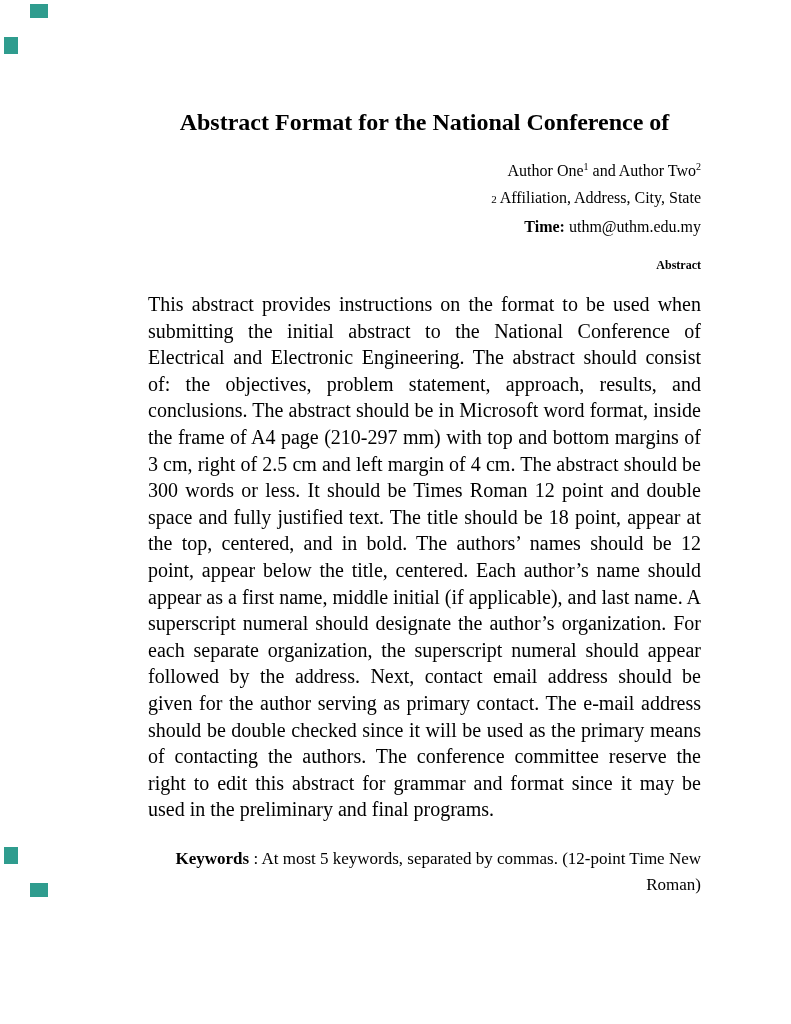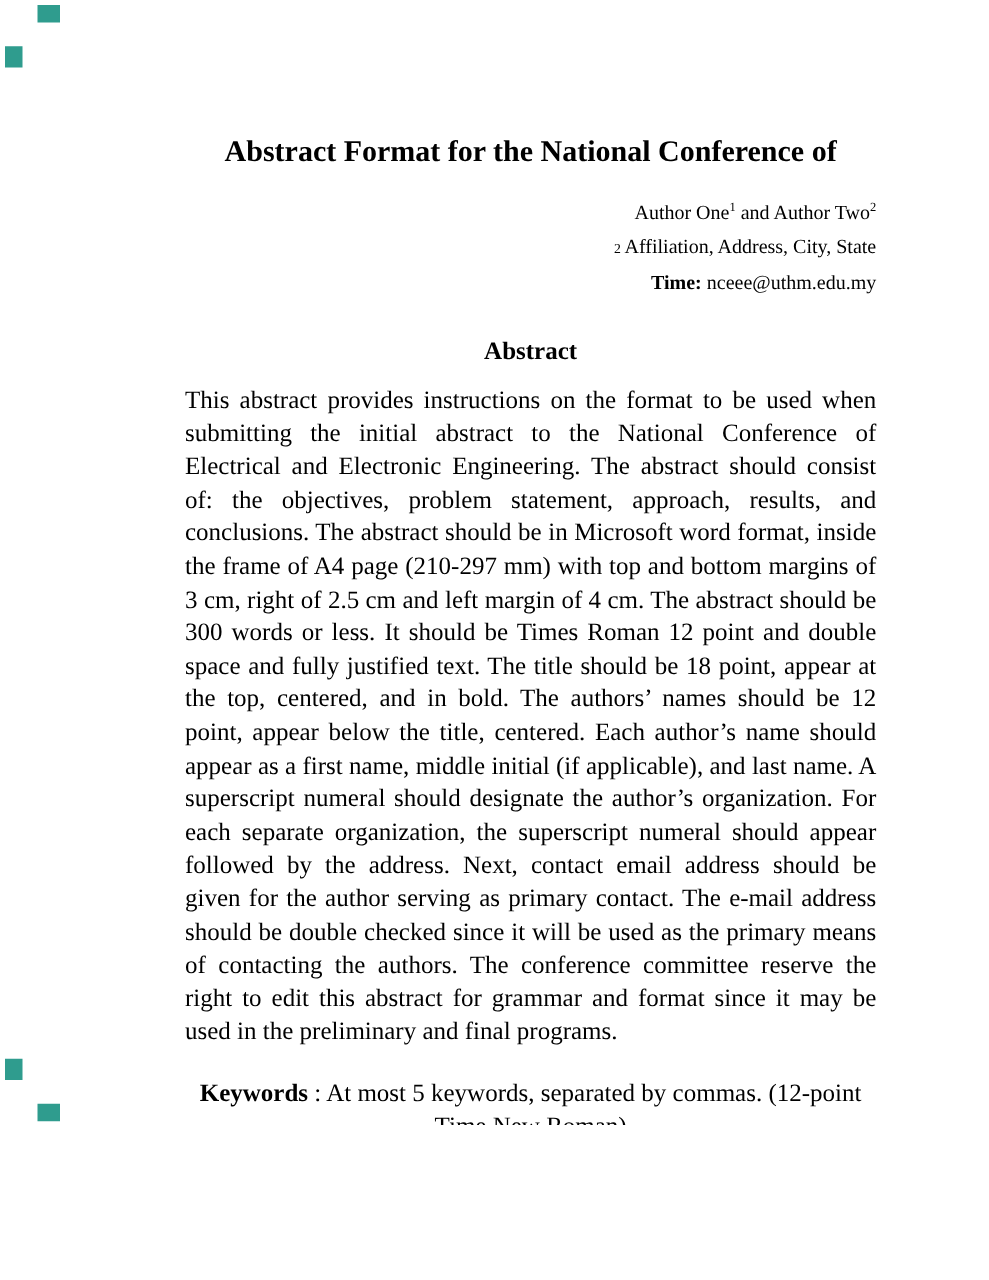--- a/index.html
+++ b/index.html
@@ -51,37 +51,37 @@
     line-height: 0;
   }
   .affil-num {
     font-size: 11px;
     vertical-align: baseline;
     padding-right: 3px;
   }
   .bold { font-weight: bold; }
 
   .abstract-heading {
-    margin-top: 28px;
-    text-align: center;
-    font-size: 20px;
+    margin-top: 12px;
+    text-align: right;
+    font-size: 12px;
     font-weight: bold;
     line-height: 26px;
   }
   .abstract-body {
     margin-top: 13px;
     font-size: 20px;
     line-height: 26.6px;
     text-align: justify;
   }
   .keywords-line {
     margin-top: 23px;
-    font-size: 20px;
+    font-size: 17px;
     line-height: 26px;
-    text-align: center;
+    text-align: right;
   }
 </style>
 </head>
 <body>
 
 <div class="page">
 
   <div class="corner tl-a"></div>
   <div class="corner tl-b"></div>
   <div class="corner bl-a"></div>
@@ -94,21 +94,21 @@
     </h1>
 
     <div class="author-block">
       <div>
         <span>Author One</span><span class="sup-num">1</span><span> and </span><span>Author Two</span><span class="sup-num">2</span>
       </div>
       <div>
         <span class="affil-num">2</span><span>Affiliation, Address, City, State</span>
       </div>
       <div>
-        <span class="bold">Time:</span><span> nceee@uthm.edu.my</span>
+        <span class="bold">Time:</span><span> uthm@uthm.edu.my</span>
       </div>
     </div>
 
     <div class="abstract-heading">Abstract</div>
 
     <p class="abstract-body">This abstract provides instructions on the format to be used when submitting the initial abstract to the National Conference of Electrical and Electronic Engineering. The abstract should consist of: the objectives, problem statement, approach, results, and conclusions. The abstract should be in Microsoft word format, inside the frame of A4 page (210-297 mm) with top and bottom margins of 3 cm, right of 2.5 cm and left margin of 4 cm. The abstract should be 300 words or less. It should be Times Roman 12 point and double space and fully justified text. The title should be 18 point, appear at the top, centered, and in bold. The authors’ names should be 12 point, appear below the title, centered. Each author’s name should appear as a first name, middle initial (if applicable), and last name. A superscript numeral should designate the author’s organization. For each separate organization, the superscript numeral should appear followed by the address. Next, contact email address should be given for the author serving as primary contact. The e-mail address should be double checked since it will be used as the primary means of contacting the authors. The conference committee reserve the right to edit this abstract for grammar and format since it may be used in the preliminary and final programs.</p>
 
     <div class="keywords-line">
       <span class="bold">Keywords</span><span> : At most 5 keywords, separated by commas. (12-point Time New Roman)</span>
     </div>

